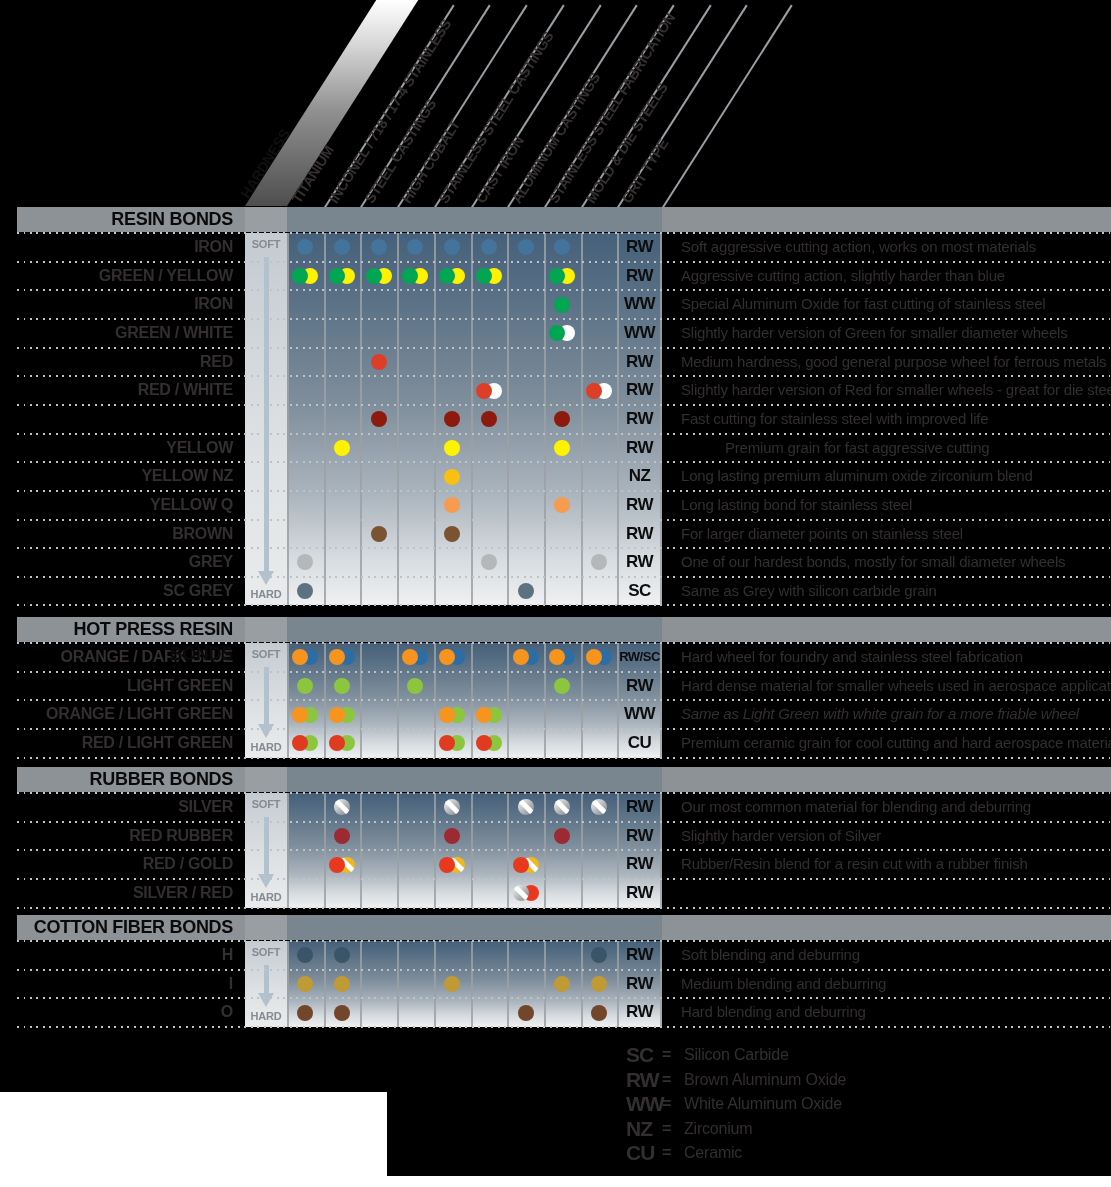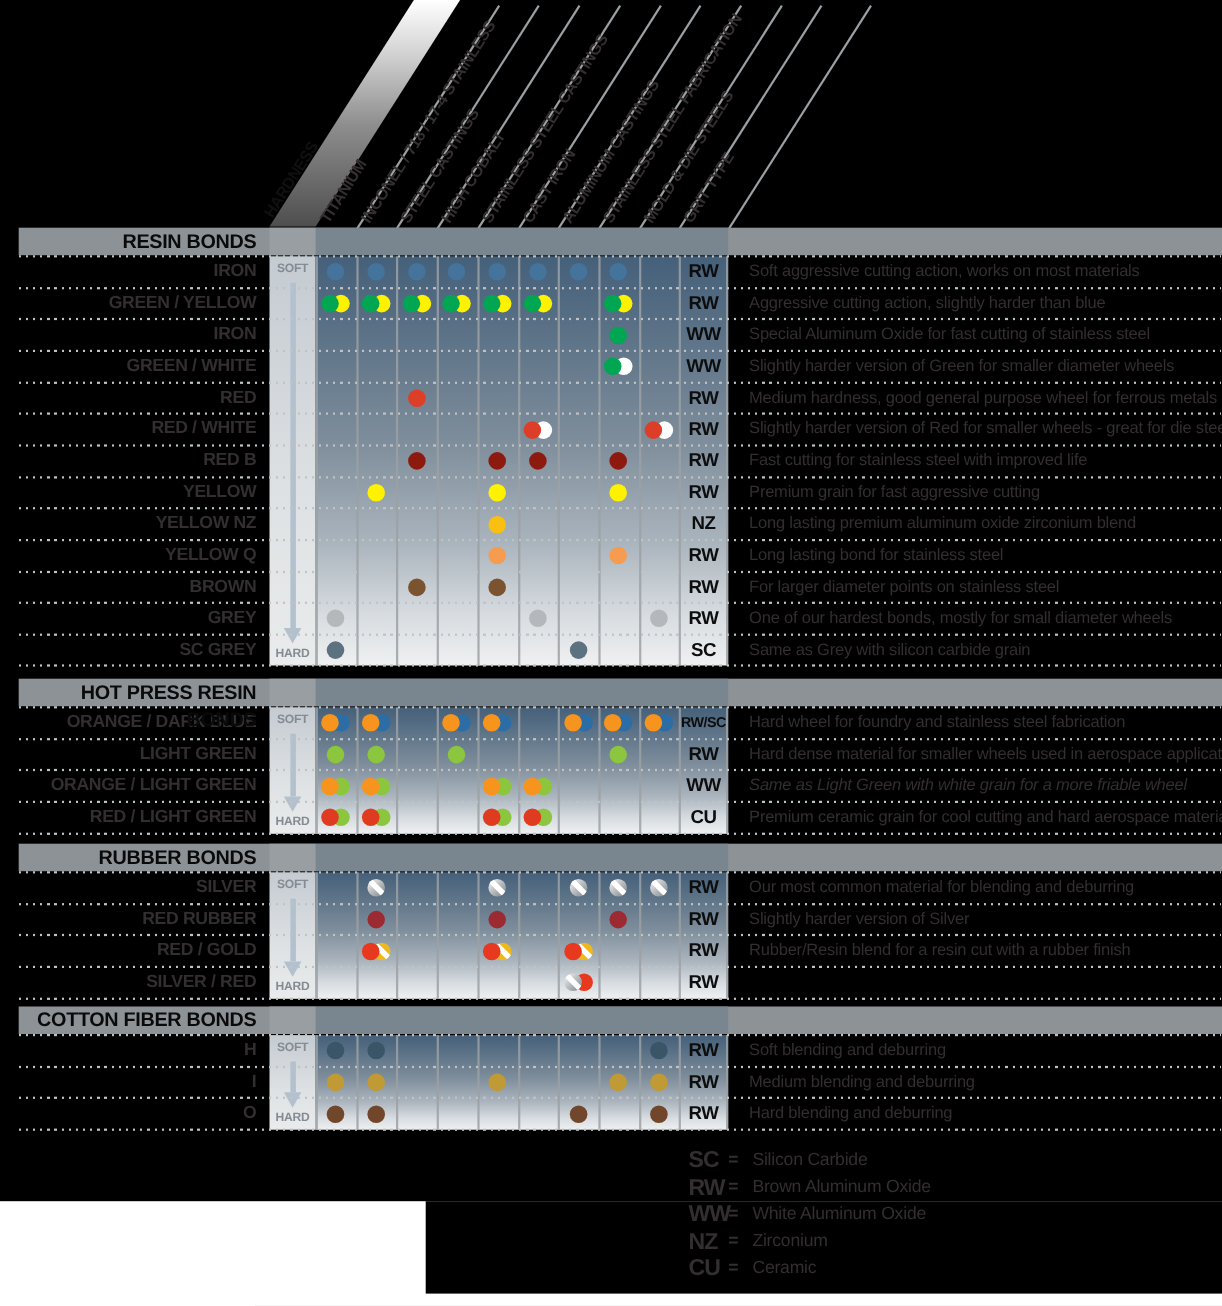--- a/index.html
+++ b/index.html
@@ -170,33 +170,32 @@
         <div class="abs dot" style="left: 370.75px; top: 120.925px; z-index: 5; background: rgb(221, 62, 39);"></div>
         <div class="abs grit" style="top: 114.6px; height: 28.65px; line-height: 28.65px; font-size: 17px;">RW</div>
         <div class="abs desc" style="top: 114.6px; height: 28.65px; line-height: 28.65px;">Medium hardness, good general purpose wheel for ferrous metals</div>
         <div class="abs row-label" style="top: 143.25px; height: 28.65px; line-height: 28.65px;">RED / WHITE</div>
         <div class="abs dot" style="left: 475.85px; top: 149.575px; z-index: 5; background: rgb(221, 62, 39);"></div>
         <div class="abs dot" style="left: 485.85px; top: 149.575px; z-index: 4; background: rgb(255, 255, 255);"></div>
         <div class="abs dot" style="left: 585.95px; top: 149.575px; z-index: 5; background: rgb(221, 62, 39);"></div>
         <div class="abs dot" style="left: 595.95px; top: 149.575px; z-index: 4; background: rgb(255, 255, 255);"></div>
         <div class="abs grit" style="top: 143.25px; height: 28.65px; line-height: 28.65px; font-size: 17px;">RW</div>
         <div class="abs desc" style="top: 143.25px; height: 28.65px; line-height: 28.65px;">Slightly harder version of Red for smaller wheels - great for die steel</div>
-        <div class="abs row-label" style="top: 171.9px; height: 28.65px; line-height: 28.65px;">RED B</div>
         <div class="abs dot" style="left: 370.75px; top: 178.225px; z-index: 5; background: rgb(140, 26, 14);"></div>
         <div class="abs dot" style="left: 444.15px; top: 178.225px; z-index: 5; background: rgb(140, 26, 14);"></div>
         <div class="abs dot" style="left: 480.85px; top: 178.225px; z-index: 5; background: rgb(140, 26, 14);"></div>
         <div class="abs dot" style="left: 554.25px; top: 178.225px; z-index: 5; background: rgb(140, 26, 14);"></div>
         <div class="abs grit" style="top: 171.9px; height: 28.65px; line-height: 28.65px; font-size: 17px;">RW</div>
         <div class="abs desc" style="top: 171.9px; height: 28.65px; line-height: 28.65px;">Fast cutting for stainless steel with improved life</div>
         <div class="abs row-label" style="top: 200.55px; height: 28.65px; line-height: 28.65px;">YELLOW</div>
         <div class="abs dot" style="left: 334.05px; top: 206.875px; z-index: 5; background: rgb(255, 242, 0);"></div>
         <div class="abs dot" style="left: 444.15px; top: 206.875px; z-index: 5; background: rgb(255, 242, 0);"></div>
         <div class="abs dot" style="left: 554.25px; top: 206.875px; z-index: 5; background: rgb(255, 242, 0);"></div>
         <div class="abs grit" style="top: 200.55px; height: 28.65px; line-height: 28.65px; font-size: 17px;">RW</div>
-        <div class="abs desc" style="top: 200.55px; height: 28.65px; line-height: 28.65px;">Premium grain for fast aggressive cutting</div>
+        <div class="abs desc" style="top: 200.55px; height: 28.65px; line-height: 28.65px; margin-left: 44px;">Premium grain for fast aggressive cutting</div>
         <div class="abs row-label" style="top: 229.2px; height: 28.65px; line-height: 28.65px;">YELLOW NZ</div>
         <div class="abs dot" style="left: 444.15px; top: 235.525px; z-index: 5; background: rgb(249, 192, 17);"></div>
         <div class="abs grit" style="top: 229.2px; height: 28.65px; line-height: 28.65px; font-size: 17px;">NZ</div>
         <div class="abs desc" style="top: 229.2px; height: 28.65px; line-height: 28.65px;">Long lasting premium aluminum oxide zirconium blend</div>
         <div class="abs row-label" style="top: 257.85px; height: 28.65px; line-height: 28.65px;">YELLOW Q</div>
         <div class="abs dot" style="left: 444.15px; top: 264.175px; z-index: 5; background: rgb(245, 156, 81);"></div>
         <div class="abs dot" style="left: 554.25px; top: 264.175px; z-index: 5; background: rgb(245, 156, 81);"></div>
         <div class="abs grit" style="top: 257.85px; height: 28.65px; line-height: 28.65px; font-size: 17px;">RW</div>
         <div class="abs desc" style="top: 257.85px; height: 28.65px; line-height: 28.65px;">Long lasting bond for stainless steel</div>
         <div class="abs row-label" style="top: 286.5px; height: 28.65px; line-height: 28.65px;">BROWN</div>

